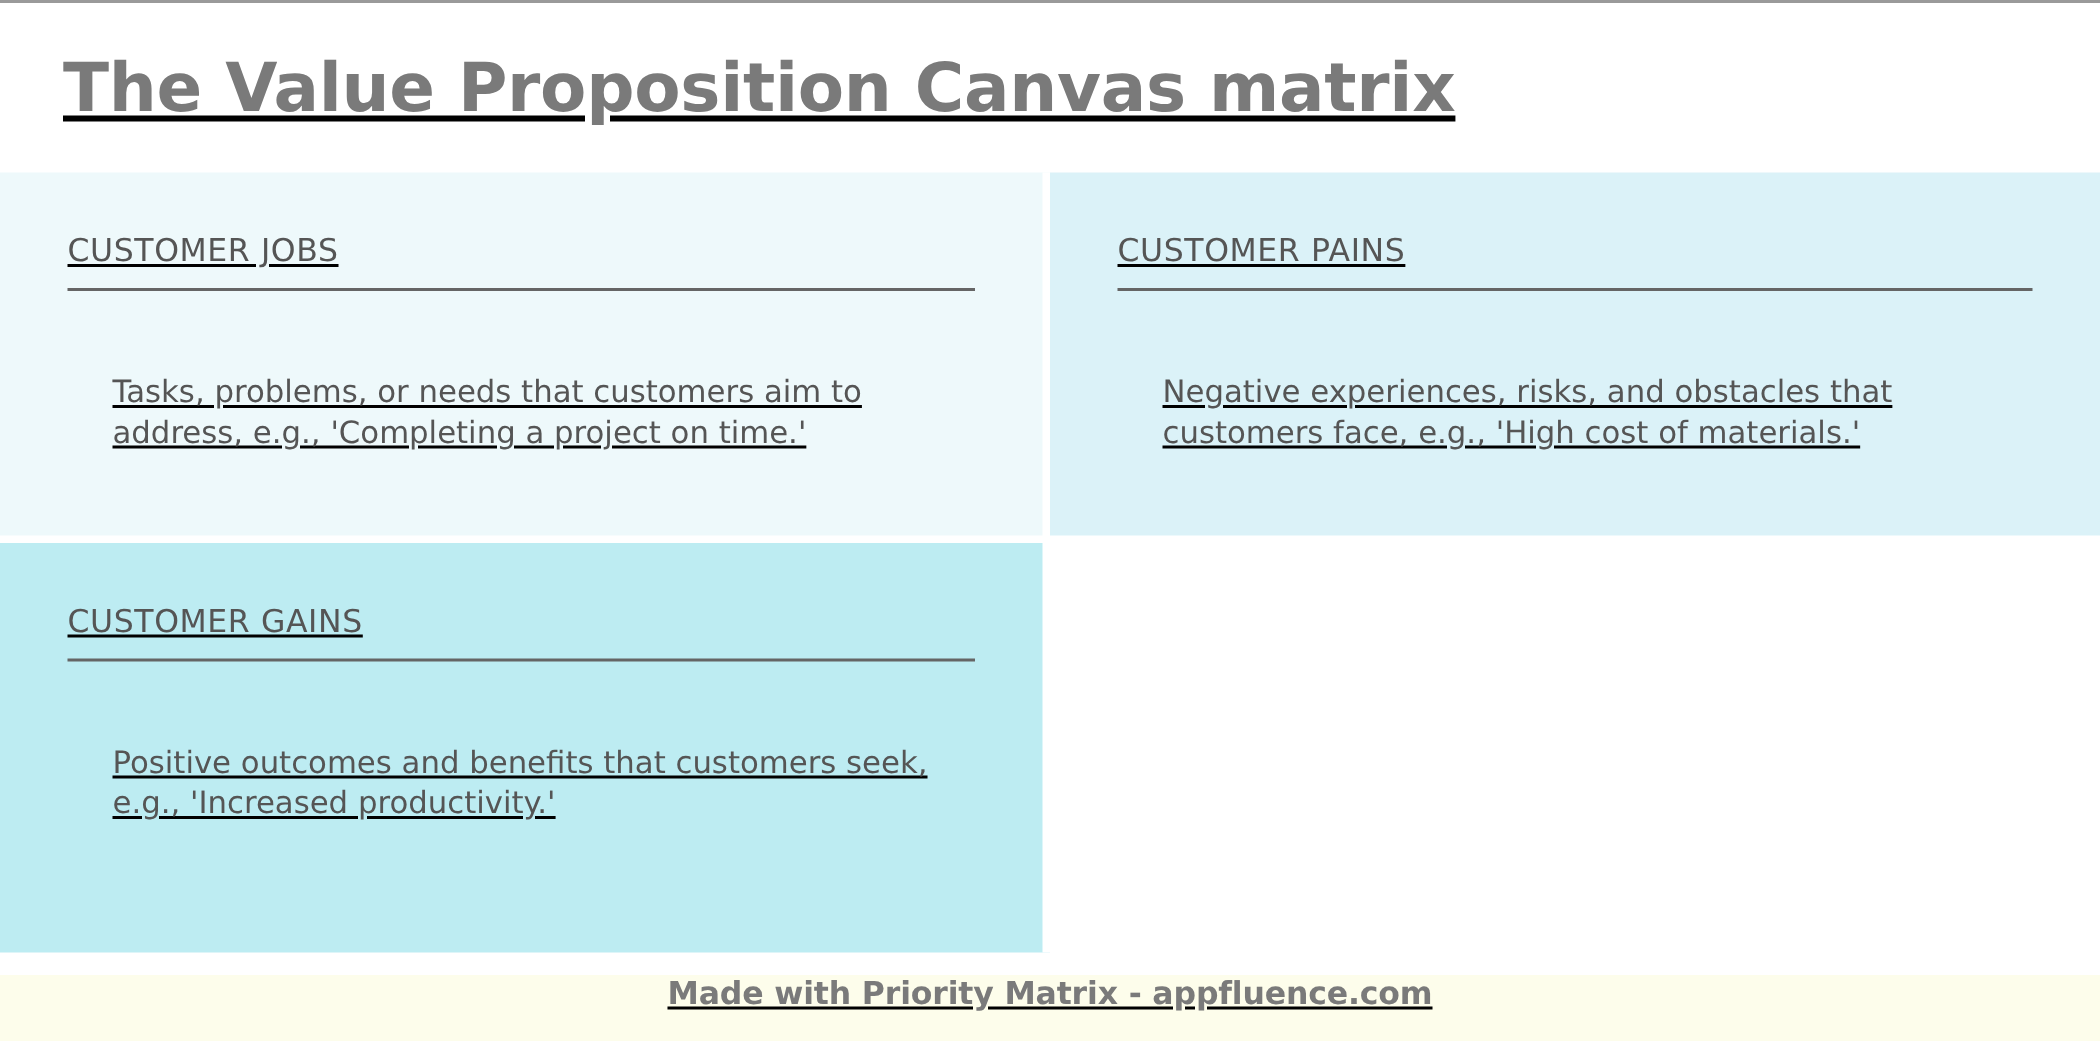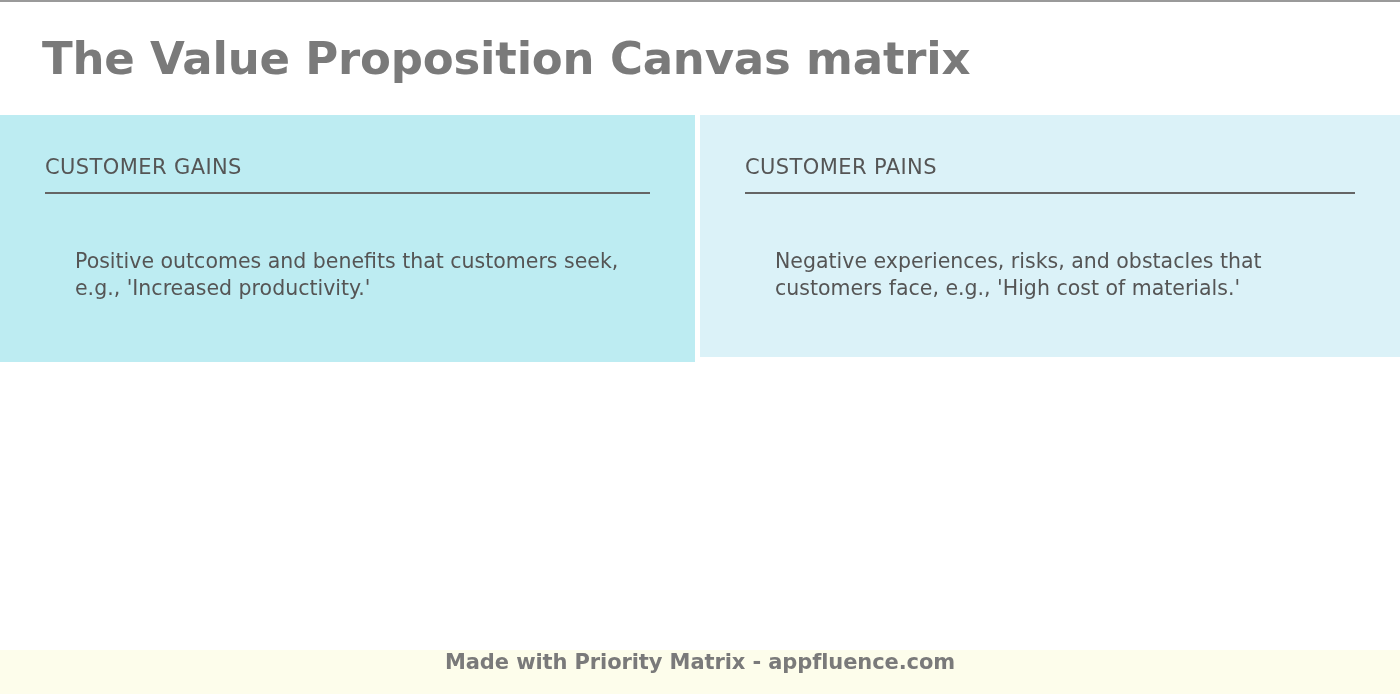--- a/index.html
+++ b/index.html
@@ -16,20 +16,21 @@
 
   .page {
     position: relative;
     width: 1400px;
     height: 694px;
     box-sizing: border-box;
     border-top: 2px solid #9a9a9a;
     background: #ffffff;
     display: flex;
     flex-direction: column;
+    text-decoration: underline;
   }
 
   
   .header {
     height: 113px;
     flex: 0 0 113px;
     background: #ffffff;
     display: flex;
     align-items: center;
     padding: 0 0 0 42px;
@@ -112,29 +113,33 @@
 <body>
 
 <div class="page">
 
   <div class="header">
     <div class="header-title">The Value Proposition Canvas matrix</div>
   </div>
 
   <div class="matrix">
 
-
-    <div class="quadrant q-gains">
-      <div class="q-header">CUSTOMER GAINS</div>
-      <div class="q-body">Positive outcomes and benefits that customers seek, e.g., 'Increased productivity.'</div>
+    <div class="quadrant q-jobs">
+      <div class="q-header">CUSTOMER JOBS</div>
+      <div class="q-body">Tasks, problems, or needs that customers aim to address, e.g., 'Completing a project on time.'</div>
     </div>
 
     <div class="quadrant q-pains">
       <div class="q-header">CUSTOMER PAINS</div>
       <div class="q-body">Negative experiences, risks, and obstacles that customers face, e.g., 'High cost of materials.'</div>
+    </div>
+
+    <div class="quadrant q-gains">
+      <div class="q-header">CUSTOMER GAINS</div>
+      <div class="q-body">Positive outcomes and benefits that customers seek, e.g., 'Increased productivity.'</div>
     </div>
 
 
   </div>
 
   <div class="footer-gap"></div>
 
   <div class="footer">
     <div class="footer-text">Made with Priority Matrix - appfluence.com</div>
   </div>

